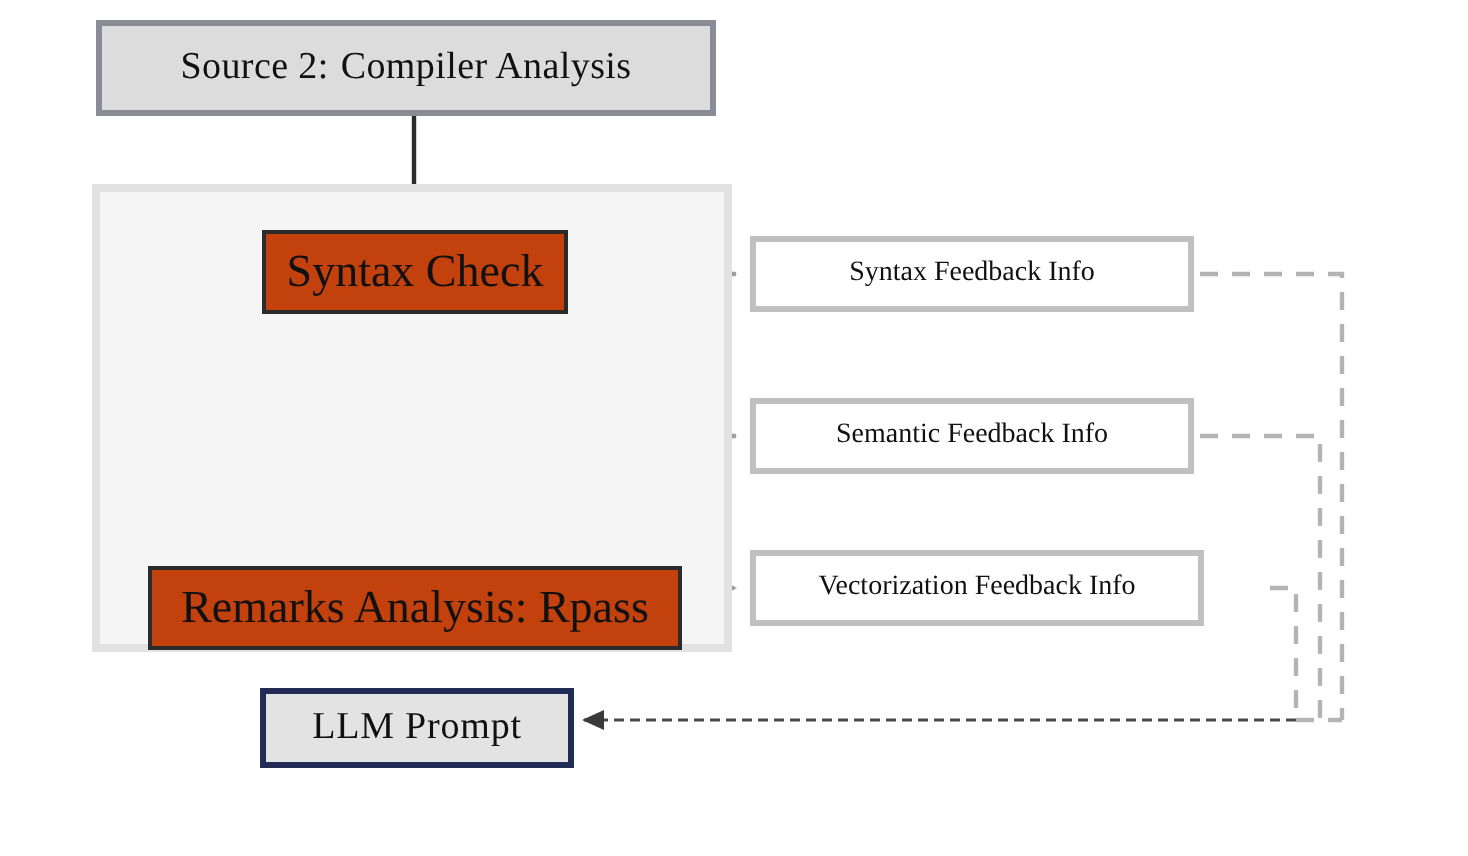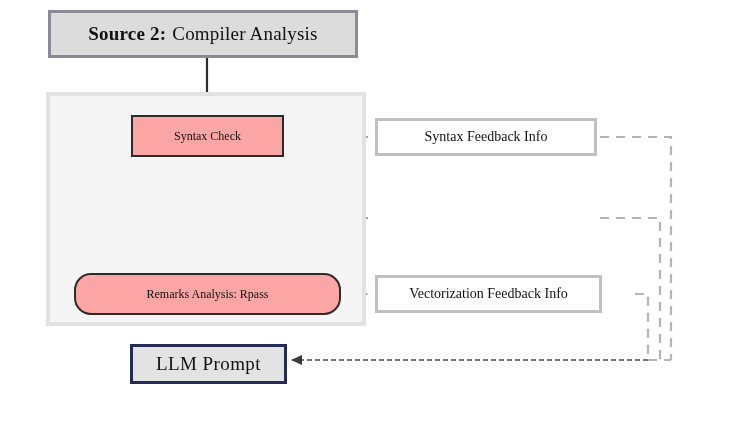--- a/index.html
+++ b/index.html
@@ -25,40 +25,40 @@
   }
 
   
   .src-box{
     left:48px;top:10px;width:310px;height:48px;
     background:#dcdcdc;
     border:3px solid #8b8b97;
     font-size:19px;
     letter-spacing:.2px;
   }
-  .src-box .strong{font-weight:bold;margin-right:6px;text-align:center;}
+  .src-box .strong{font-weight:normal;margin-right:6px;text-align:center;}
 
   
   .panel{
     position:absolute;
     left:46px;top:92px;width:320px;height:234px;
     background:#f5f5f5;
     border:4px solid #e2e2e2;
     box-sizing:border-box;
   }
 
   
   .proc{
-    background:#fca5a5;
+    background:#c2410c;
     border:2px solid #2b2b2b;
-    font-size:12px;
+    font-size:23px;
   }
   .proc-syntax{left:131px;top:115px;width:153px;height:42px;}
   .proc-unit  {left:131px;top:196px;width:153px;height:42px;}
-  .proc-rpass {left:74px; top:273px;width:267px;height:42px;border-radius:17px;}
+  .proc-rpass {left:74px; top:283px;width:267px;height:42px;}
 
   
   .info{
     background:#ffffff;
     border:3px solid #c0c0c0;
     font-size:14px;
   }
   .info-syntax{left:375px;top:118px;width:222px;height:38px;}
   .info-semantic{left:375px;top:199px;width:222px;height:38px;}
   .info-vector{left:375px;top:275px;width:227px;height:38px;}
@@ -139,20 +139,23 @@
   <div class="node proc proc-syntax">
     <span>Syntax Check</span>
   </div>
   <div class="node proc proc-rpass">
     <span>Remarks Analysis: Rpass</span>
   </div>
 
   <div class="node info info-syntax">
     <span>Syntax Feedback Info</span>
   </div>
+  <div class="node info info-semantic">
+    <span>Semantic Feedback Info</span>
+  </div>
   <div class="node info info-vector">
     <span>Vectorization Feedback Info</span>
   </div>
 
   <div class="node llm">
     <span>LLM  Prompt</span>
   </div>
 
 </div>
 

